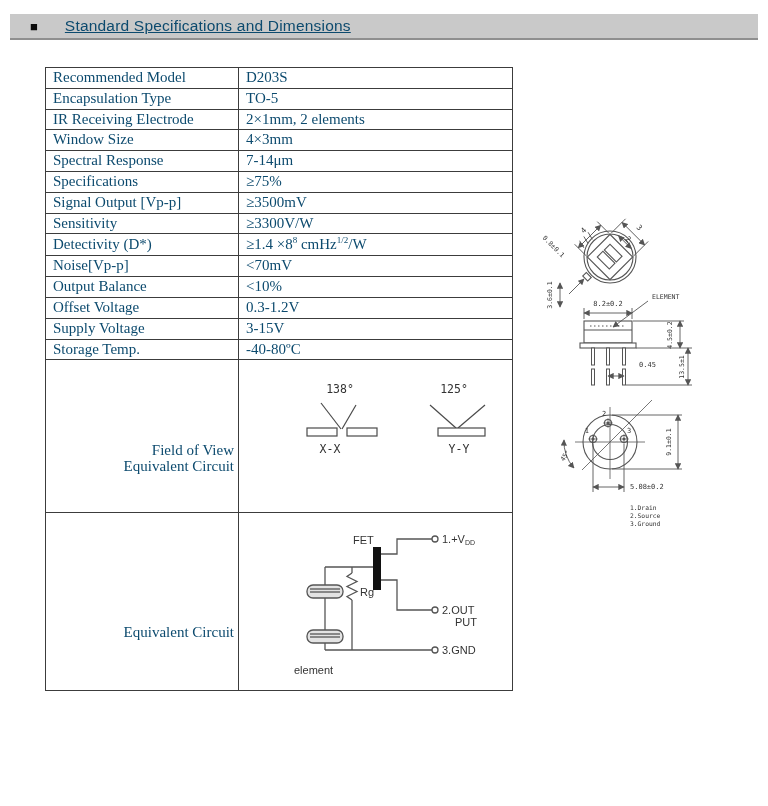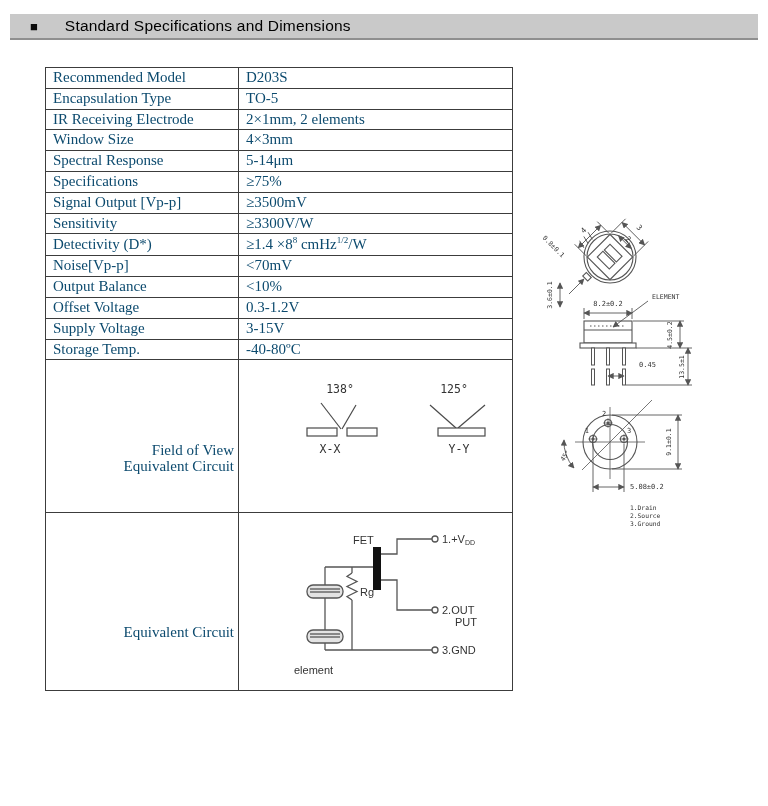--- a/index.html
+++ b/index.html
@@ -2,21 +2,21 @@
 <html><head>
 <meta charset="utf-8">
 <style>
   html,body{margin:0;padding:0;background:#fff;}
   body{width:768px;height:806px;position:relative;font-family:"Liberation Sans",sans-serif;color:#151515;overflow:hidden;}
 
   
   .header-bar{position:absolute;left:10px;top:14px;width:748px;height:24px;background:#c9c9c9;
     border-bottom:2px solid #8f8f8f;display:flex;align-items:center;}
   .header-bar .bullet{font-size:13px;color:#0a0a0a;margin-left:20px;line-height:1;}
-  .header-bar .title{font-size:15.5px;color:#000000;margin-left:27px;letter-spacing:.2px;}
+  .header-bar .title{font-size:15.5px;color:#0c4a6e;margin-left:27px;letter-spacing:.2px;text-decoration:underline;}
 
   
   table.spec{position:absolute;left:45px;top:67px;width:467px;border-collapse:collapse;table-layout:fixed;
     font-family:"Liberation Serif",serif;font-size:15px;color:#0c4a6e;}
   table.spec col.c1{width:193px;}
   table.spec col.c2{width:274px;}
   table.spec td{border:1.4px solid #3c3c3c;padding:0 4px 0 7px;vertical-align:middle;line-height:1.05;}
   table.spec tr.r{height:20.8px;}
   table.spec tr.rtall{height:22px;}
   table.spec sup{font-size:9px;line-height:0;}
@@ -59,21 +59,21 @@
     <tr class="r">
       <td>IR Receiving Electrode</td>
       <td>2×1mm, 2 elements</td>
     </tr>
     <tr class="r">
       <td>Window Size</td>
       <td>4×3mm</td>
     </tr>
     <tr class="r">
       <td>Spectral Response</td>
-      <td>5-14μm</td>
+      <td>7-14μm</td>
     </tr>
     <tr class="r">
       <td>Specifications</td>
       <td>≥75%</td>
     </tr>
     <tr class="r">
       <td>Signal Output [Vp-p]</td>
       <td>≥3500mV</td>
     </tr>
     <tr class="r">

